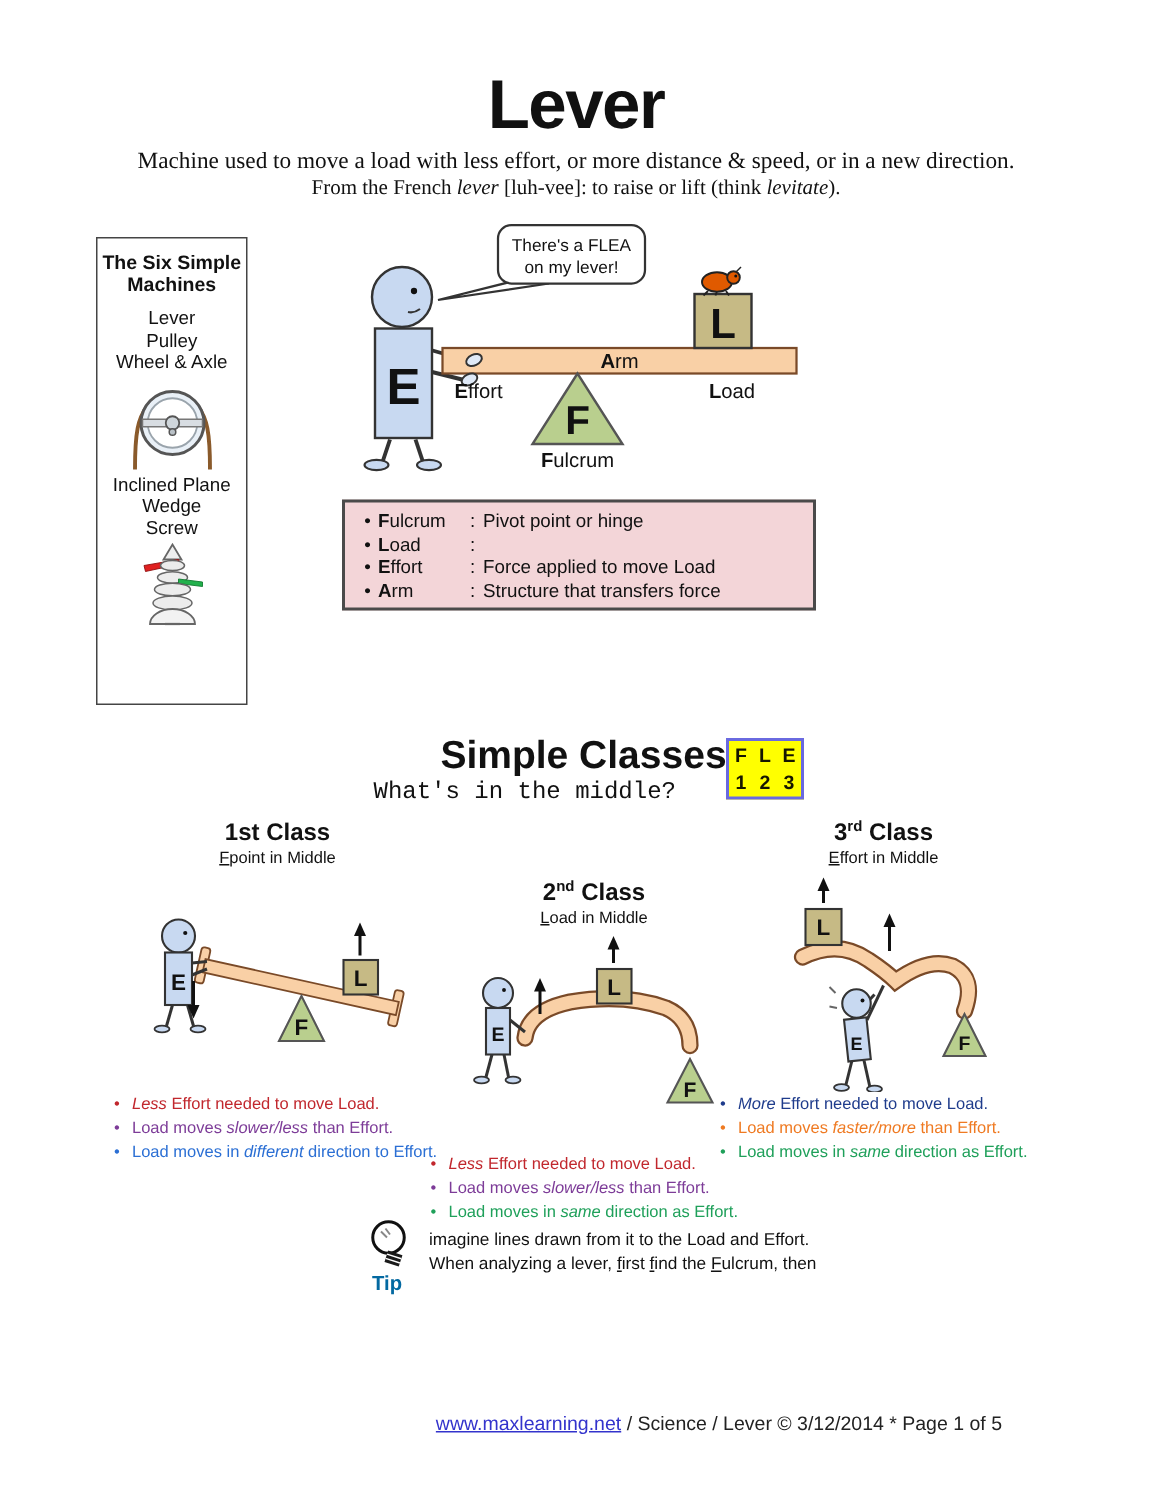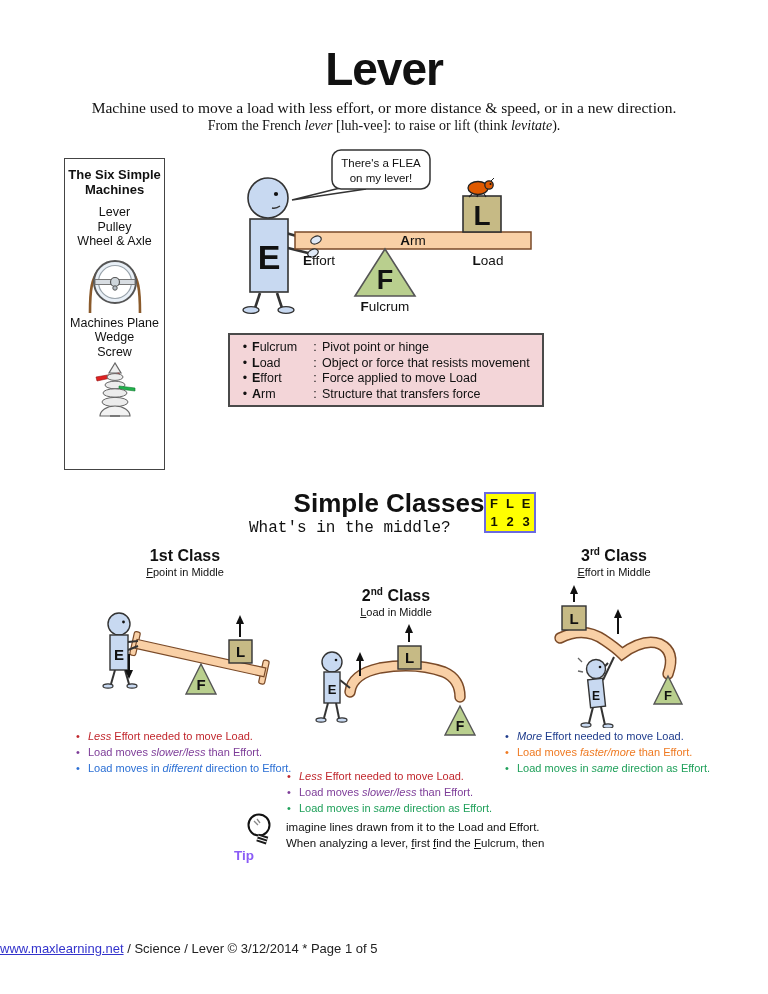--- a/index.html
+++ b/index.html
@@ -30,39 +30,39 @@
 
   
   .lc-title{top:488px;left:249px;width:280px;text-align:center;font-size:26px;font-weight:bold;}
   .lc-sub{top:519px;left:249px;width:280px;text-align:left;font-family:Liberation Mono, monospace;font-size:16px;}
   .flebox{left:484px;top:492px;width:52px;height:41px;background:#ffff00;border:2px solid #6a6ae0;
           box-sizing:border-box;display:grid;grid-template-columns:1fr 1fr 1fr;align-content:space-evenly;
           font-size:13px;font-weight:bold;text-align:center;color:#161600;}
 
   
   .col{position:absolute;top:546px;width:230px;}
-  .col1{left:70px;} .col2{left:281px;margin-top:40px;} .col3{left:499px;}
+  .col1{left:70px;} .col2{left:281px;margin-top:40px;} .col3{left:474px;}
   .col-h{text-align:center;font-size:16px;font-weight:bold;height:20px;}
   .col-h sup{font-size:10px;}
   .col-s{text-align:center;font-size:11px;height:16px;}
   .u{text-decoration:underline;}
   .diagram{height:146px;display:flex;justify-content:center;align-items:flex-start;}
   .bullets{padding-left:4px;}
   .brow{display:flex;gap:6px;font-size:11px;line-height:16px;}
   .brow .bdot{width:8px;text-align:center;}
   .b-red{color:#c1272d;} .b-purple{color:#7d3c98;} .b-blue{color:#2b6fd4;}
   .b-green{color:#1fa05a;} .b-navy{color:#1f3c8c;} .b-orange{color:#ef7a22;}
 
   
   .tip-icon{left:243px;top:812px;}
-  .tip-label{left:234px;top:848px;width:48px;font-size:13.5px;font-weight:bold;color:#8b5cf6;}
+  .tip-label{left:234px;top:848px;width:48px;text-align:center;font-size:13.5px;font-weight:bold;color:#0369a1;}
   .tip-text{left:286px;top:820px;width:300px;font-size:11.5px;line-height:15.5px;}
 
   
-  .footer{top:941px;left:0;width:668px;text-align:left;font-size:13px;color:#222;}
+  .footer{top:941px;left:0;width:668px;text-align:right;font-size:13px;color:#222;}
   .footer .link{color:#3333cc;text-decoration:underline;cursor:pointer;}
 
   svg text{font-family:"Liberation Sans",sans-serif;}
 </style>
 </head>
 <body>
 
 <div class="page">
 
   <div class="abs title">Lever</div>
@@ -75,21 +75,21 @@
     <div class="sb-item">Pulley</div>
     <div class="sb-item">Wheel &amp; Axle</div>
     <svg class="sb-icon" width="72" height="62" viewBox="0 0 72 62">
       <path d="M11,61 C11,36 13,27 19,19 A23,23 0 0 1 53,19 C59,27 61,36 61,61" fill="none" stroke="#8a5a2b" stroke-width="2.6"></path>
       <circle cx="36" cy="30" r="21" fill="#e9f0f7" stroke="#555" stroke-width="2"></circle>
       <circle cx="36" cy="30" r="16.5" fill="#ffffff" stroke="#9aa4ac" stroke-width="1.2"></circle>
       <rect x="16" y="27.5" width="40" height="5" fill="#d8dde2" stroke="#777" stroke-width="1"></rect>
       <circle cx="36" cy="30" r="4.5" fill="#cfd6db" stroke="#555" stroke-width="1.2"></circle>
       <circle cx="36" cy="36" r="2.2" fill="#b9c1c7" stroke="#555" stroke-width="1"></circle>
     </svg>
-    <div class="sb-item">Machines Plane</div>
+    <div class="sb-item">Inclined Plane</div>
     <div class="sb-item">Wedge</div>
     <div class="sb-item">Screw</div>
     <svg class="sb-icon" width="46" height="58" viewBox="0 0 46 58">
       <polygon points="23,1 17,11 29,11" fill="#eeeeee" stroke="#666" stroke-width="1.2"></polygon>
       <polygon points="4,15 27,11 28,14 5,19" fill="#e02020" stroke="#901010" stroke-width="0.6"></polygon>
       <ellipse cx="23" cy="15" rx="8" ry="3.4" fill="#ececec" stroke="#666" stroke-width="1"></ellipse>
       <ellipse cx="23" cy="23" rx="10" ry="3.8" fill="#ececec" stroke="#666" stroke-width="1"></ellipse>
       <polygon points="27,24 43,26 43,29 27,27" fill="#22b14c" stroke="#117a30" stroke-width="0.6"></polygon>
       <ellipse cx="23" cy="31" rx="12" ry="4.2" fill="#ececec" stroke="#666" stroke-width="1"></ellipse>
       <ellipse cx="23" cy="40" rx="13" ry="4.6" fill="#ececec" stroke="#666" stroke-width="1"></ellipse>
@@ -149,21 +149,20 @@
     <div class="defrow">
       <span class="dot">•</span>
       <span class="term"><span>F</span><span class="rest" style="font-weight:normal">ulcrum</span></span>
       <span class="colon">:</span>
       <span class="deftext">Pivot point or hinge</span>
     </div>
     <div class="defrow">
       <span class="dot">•</span>
       <span class="term"><span>L</span><span class="rest" style="font-weight:normal">oad</span></span>
       <span class="colon">:</span>
-      <span class="deftext">Object or force that resists movement</span>
     </div>
     <div class="defrow">
       <span class="dot">•</span>
       <span class="term"><span>E</span><span class="rest" style="font-weight:normal">ffort</span></span>
       <span class="colon">:</span>
       <span class="deftext">Force applied to move Load</span>
     </div>
     <div class="defrow">
       <span class="dot">•</span>
       <span class="term"><span>A</span><span class="rest" style="font-weight:normal">rm</span></span>

